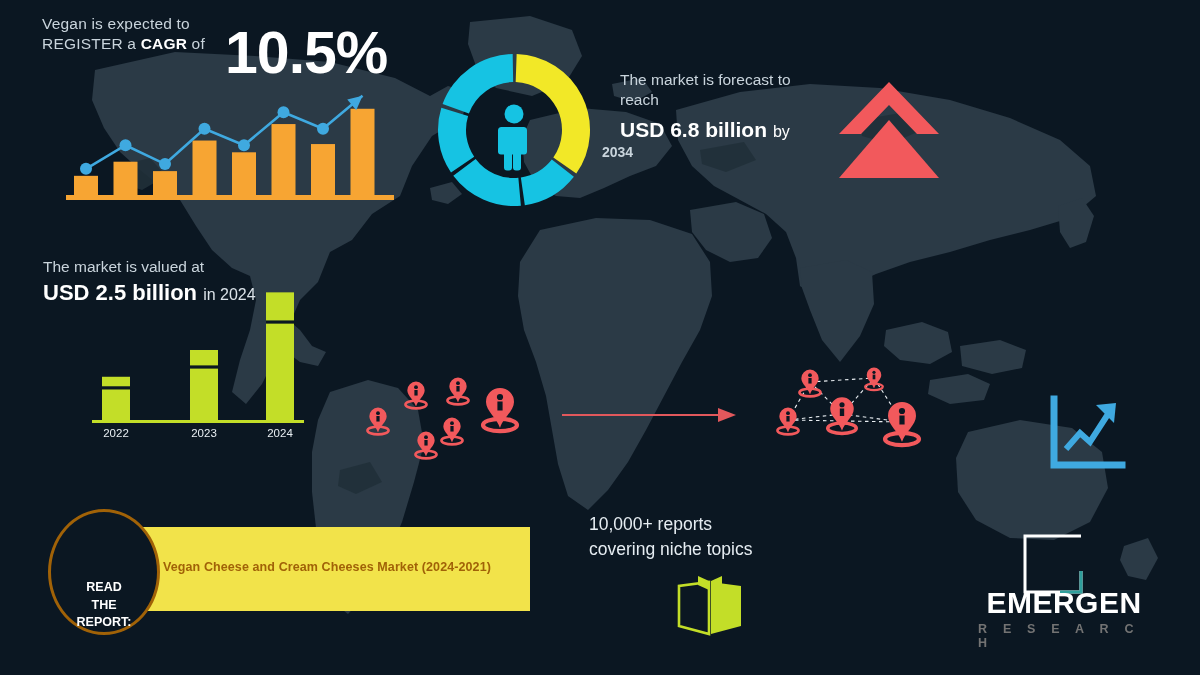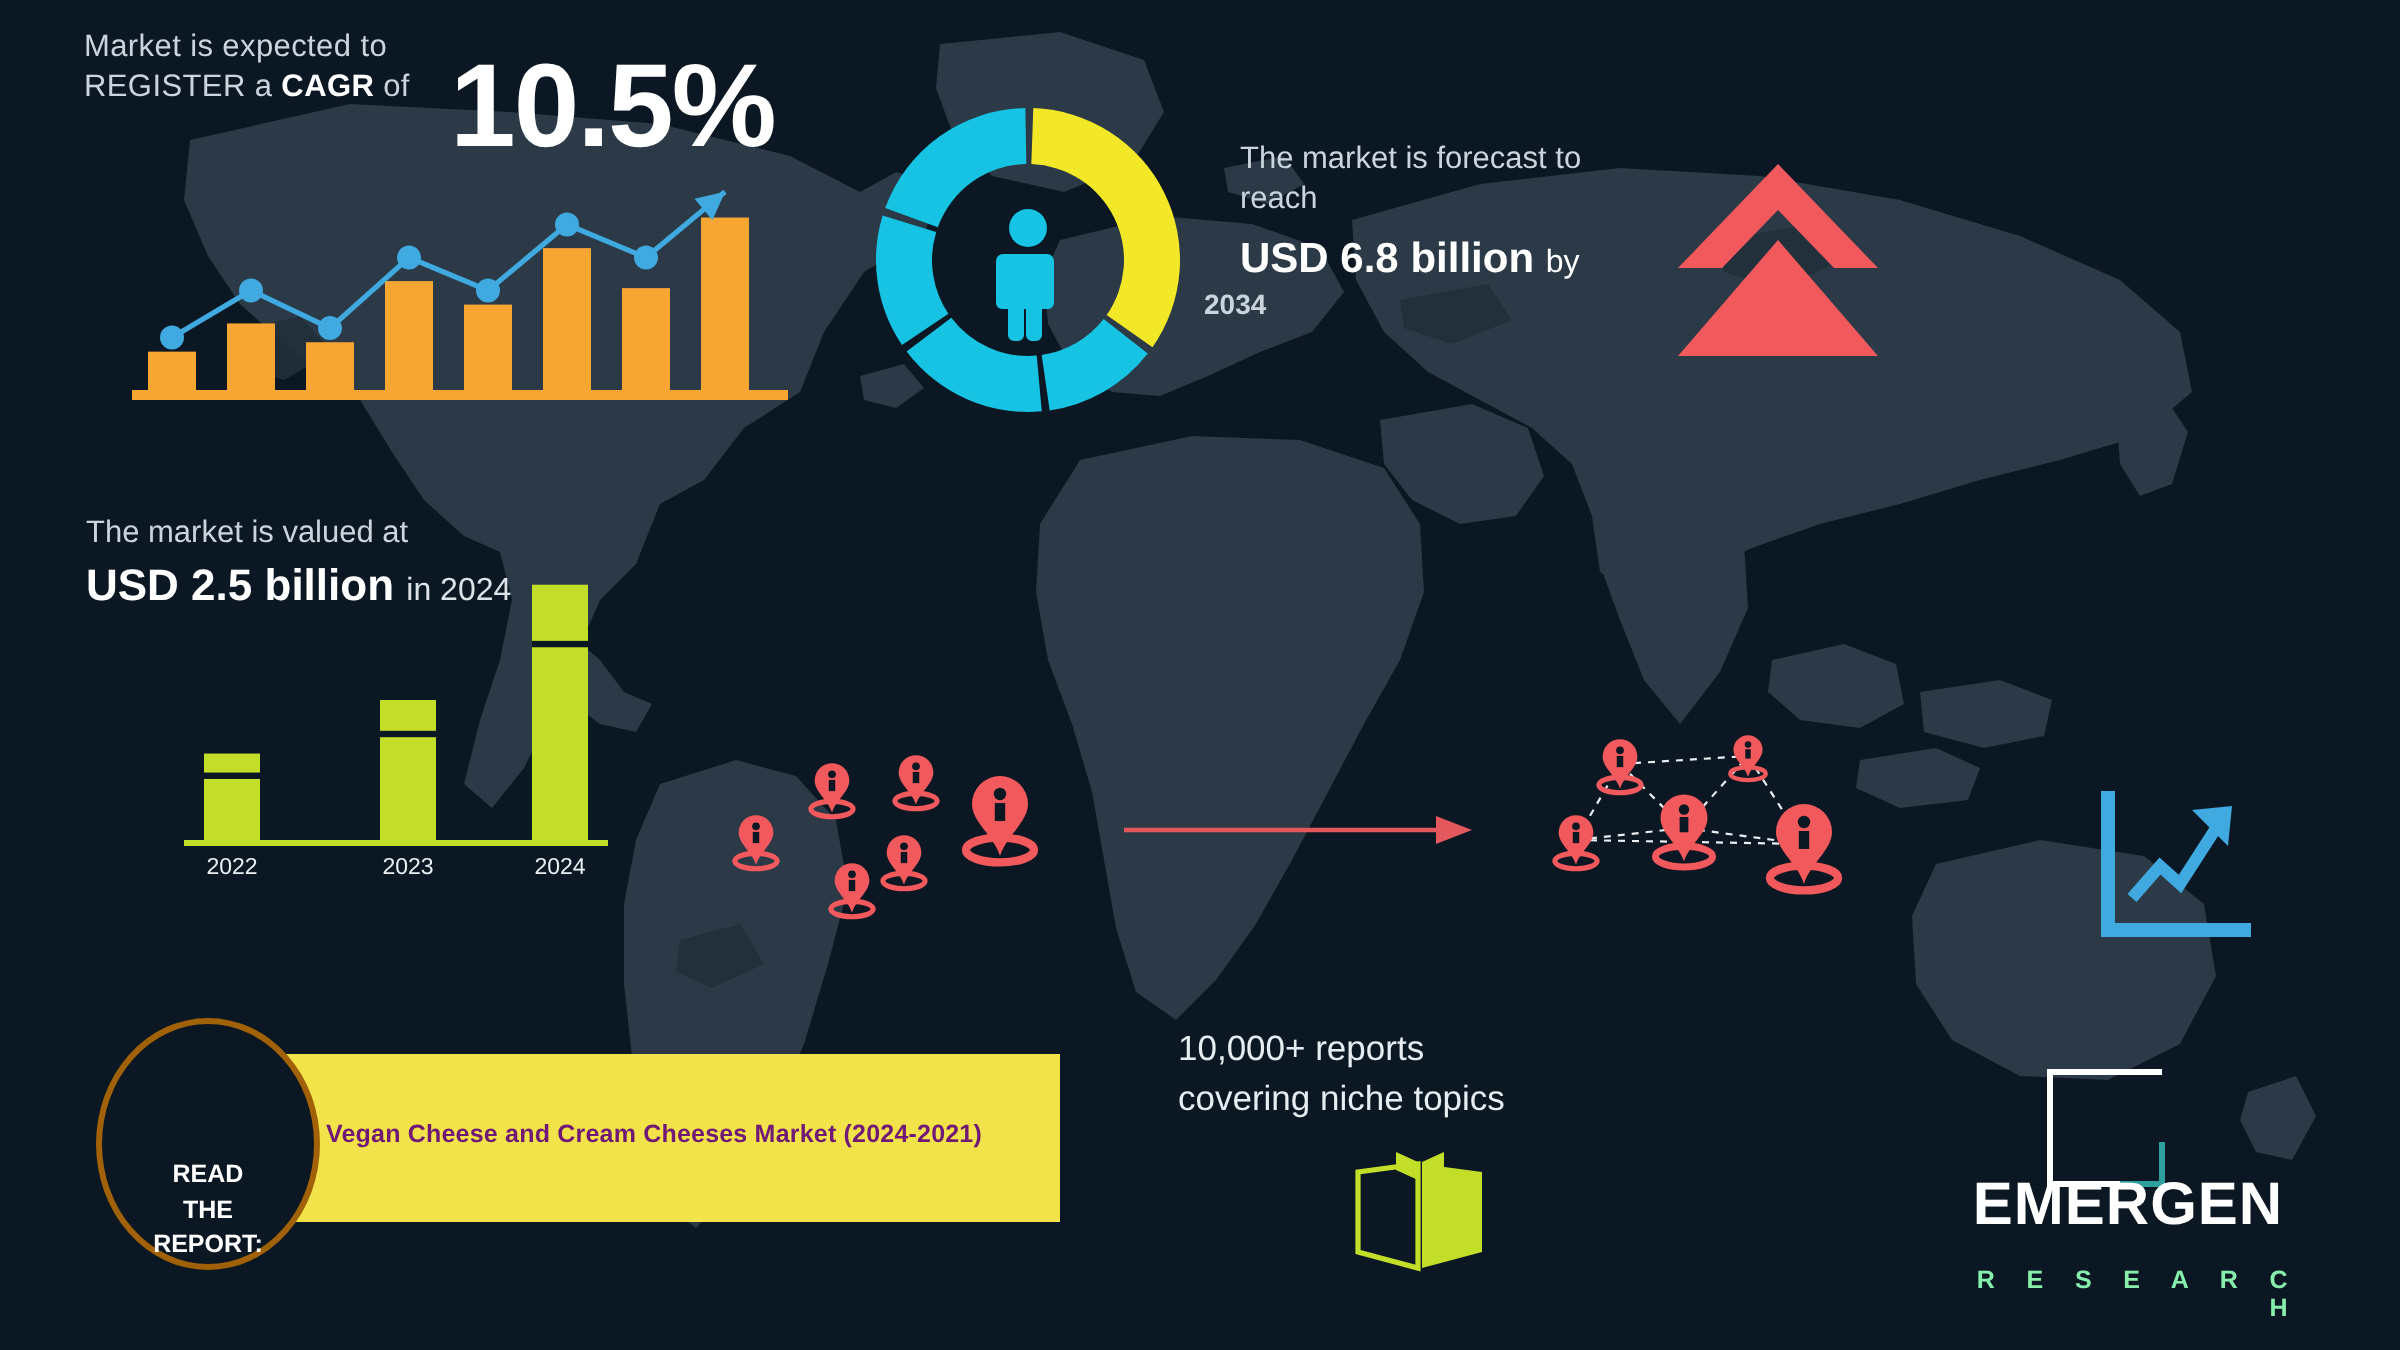--- a/index.html
+++ b/index.html
@@ -31,40 +31,40 @@
   #valued-value .sm{font-size:16px;font-weight:400;color:#dbe3e9;}
   
   #reports-text{left:589px;top:512px;font-size:17.5px;line-height:1.45;color:#e6edf2;}
   
   #report-banner{
     position:absolute;left:100px;top:527px;width:430px;height:84px;
     background:#f2e34a;
   }
   #report-title{
     position:absolute;left:63px;top:29px;width:345px;
-    font-size:12.5px;font-weight:700;color:#701a75;line-height:1.85;
+    font-size:12.5px;font-weight:700;color:#a16207;line-height:1.85;
     white-space:normal;letter-spacing:.1px;
   }
   #report-circle{
     position:absolute;left:48px;top:509px;width:106px;height:120px;
     border:3px solid #a16207;border-radius:50%;
     background:#0b1722;
     display:flex;align-items:flex-end;justify-content:center;
   }
   #report-circle-label{
     font-size:12.5px;font-weight:700;color:#ffffff;text-align:center;line-height:1.42;
   }
   
   #logo-emergen{
     position:absolute;left:978px;top:586px;width:172px;text-align:center;
     font-size:30px;font-weight:700;color:#ffffff;letter-spacing:.5px;
   }
   #logo-research{
-    position:absolute;left:978px;top:622px;width:172px;text-align:right;
-    font-size:12.5px;font-weight:700;color:#86efac;letter-spacing:6.2px;margin-top:11px;
+    position:absolute;left:978px;top:622px;width:172px;text-align:left;
+    font-size:12.5px;font-weight:700;color:#737373;letter-spacing:6.2px;
   }
   #logo-square{
     position:absolute;left:1022px;top:533px;width:62px;height:62px;
   }
   #logo-chart{position:absolute;left:1048px;top:395px;width:80px;height:80px;}
   
   .svgabs{position:absolute;}
 </style>
 </head>
 <body>
@@ -117,21 +117,21 @@
       <path d="M612,84 L642,78 L652,92 L634,102 L614,96 Z"></path>
     </g>
     <g fill="#203039" opacity="0.9">
       <path d="M118,166 L150,158 L166,176 L142,190 L118,182 Z"></path>
       <path d="M700,150 L744,142 L756,160 L726,172 L702,164 Z"></path>
       <path d="M340,470 L370,462 L382,482 L356,494 L338,486 Z"></path>
       <path d="M860,120 L906,112 L922,130 L890,144 L862,136 Z"></path>
     </g>
   </svg>
 
-  <div class="t lt" id="cagr-label"><span>Market is expected to</span>
+  <div class="t lt" id="cagr-label"><span>Vegan is expected to</span>
 <span><span>REGISTER a </span><b>CAGR</b><span> of</span></span></div>
   <div class="t" id="cagr-value">10.5%</div>
 
   <svg class="svgabs" style="left:60px;top:80px;" width="340" height="130" viewBox="0 0 340 130">
     <g id="orange-bars">
         <rect x="14" y="95.82352941176471" width="24" height="21.176470588235293" fill="#f7a533"></rect>
         <rect x="53.5" y="81.70588235294117" width="24" height="35.294117647058826" fill="#f7a533"></rect>
         <rect x="93" y="91.11764705882352" width="24" height="25.882352941176475" fill="#f7a533"></rect>
         <rect x="132.5" y="60.529411764705884" width="24" height="56.470588235294116" fill="#f7a533"></rect>
         <rect x="172" y="72.29411764705881" width="24" height="44.70588235294118" fill="#f7a533"></rect>

